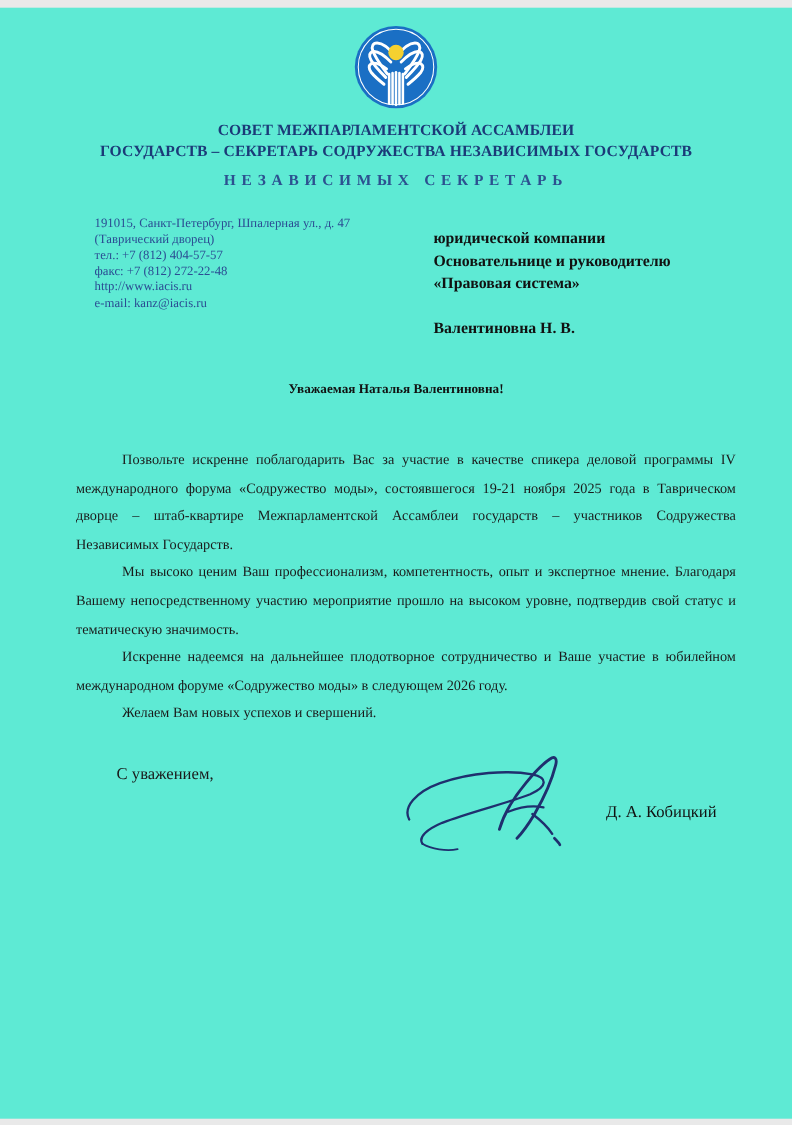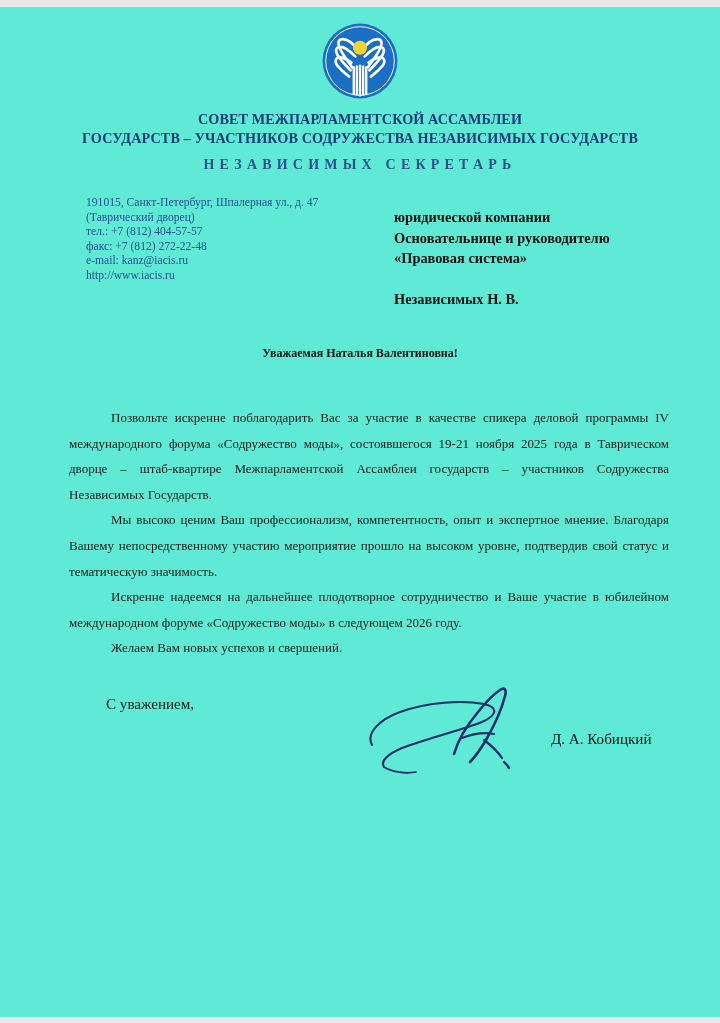--- a/index.html
+++ b/index.html
@@ -177,39 +177,39 @@
           <line x1="54" y1="57" x2="54" y2="93"></line>
           <line x1="58" y1="58" x2="58" y2="92"></line>
         </g>
         <circle cx="50" cy="33" r="9" fill="#f5d130"></circle>
       </svg>
     </span>
   </div>
 
   <div class="org-title">
     <div class="line1">СОВЕТ МЕЖПАРЛАМЕНТСКОЙ АССАМБЛЕИ</div>
-    <div class="line2">ГОСУДАРСТВ – УЧАСТНИКОВ СОДРУЖЕСТВА НЕЗАВИСИМЫХ ГОСУДАРСТВ</div>
+    <div class="line2">ГОСУДАРСТВ – СЕКРЕТАРЬ СОДРУЖЕСТВА НЕЗАВИСИМЫХ ГОСУДАРСТВ</div>
   </div>
 
   <div class="post-title">НЕЗАВИСИМЫХ СЕКРЕТАРЬ</div>
 
   <div class="contacts">
     <div>191015, Санкт-Петербург, Шпалерная ул., д. 47</div>
     <div>(Таврический дворец)</div>
     <div>тел.: +7 (812) 404-57-57</div>
     <div>факс: +7 (812) 272-22-48</div>
+    <div>http://www.iacis.ru</div>
     <div>e-mail: kanz@iacis.ru</div>
-    <div>http://www.iacis.ru</div>
   </div>
 
   <div class="addressee">
     <div>юридической компании</div>
     <div>Основательнице и руководителю</div>
     <div>«Правовая система»</div>
-    <div class="name">Независимых Н. В.</div>
+    <div class="name">Валентиновна Н. В.</div>
   </div>
 
   <div class="salutation">Уважаемая Наталья Валентиновна!</div>
 
   <div class="body-text">
     <p>Позвольте искренне поблагодарить Вас за участие в качестве спикера деловой программы IV международного форума «Содружество моды», состоявшегося 19-21 ноября 2025 года в Таврическом дворце – штаб-квартире Межпарламентской Ассамблеи государств – участников Содружества Независимых Государств.</p>
     <p>Мы высоко ценим Ваш профессионализм, компетентность, опыт и экспертное мнение. Благодаря Вашему непосредственному участию мероприятие прошло на высоком уровне, подтвердив свой статус и тематическую значимость.</p>
     <p>Искренне надеемся на дальнейшее плодотворное сотрудничество и Ваше участие в юбилейном международном форуме «Содружество моды» в следующем 2026 году.</p>
     <p>Желаем Вам новых успехов и свершений.</p>
   </div>

